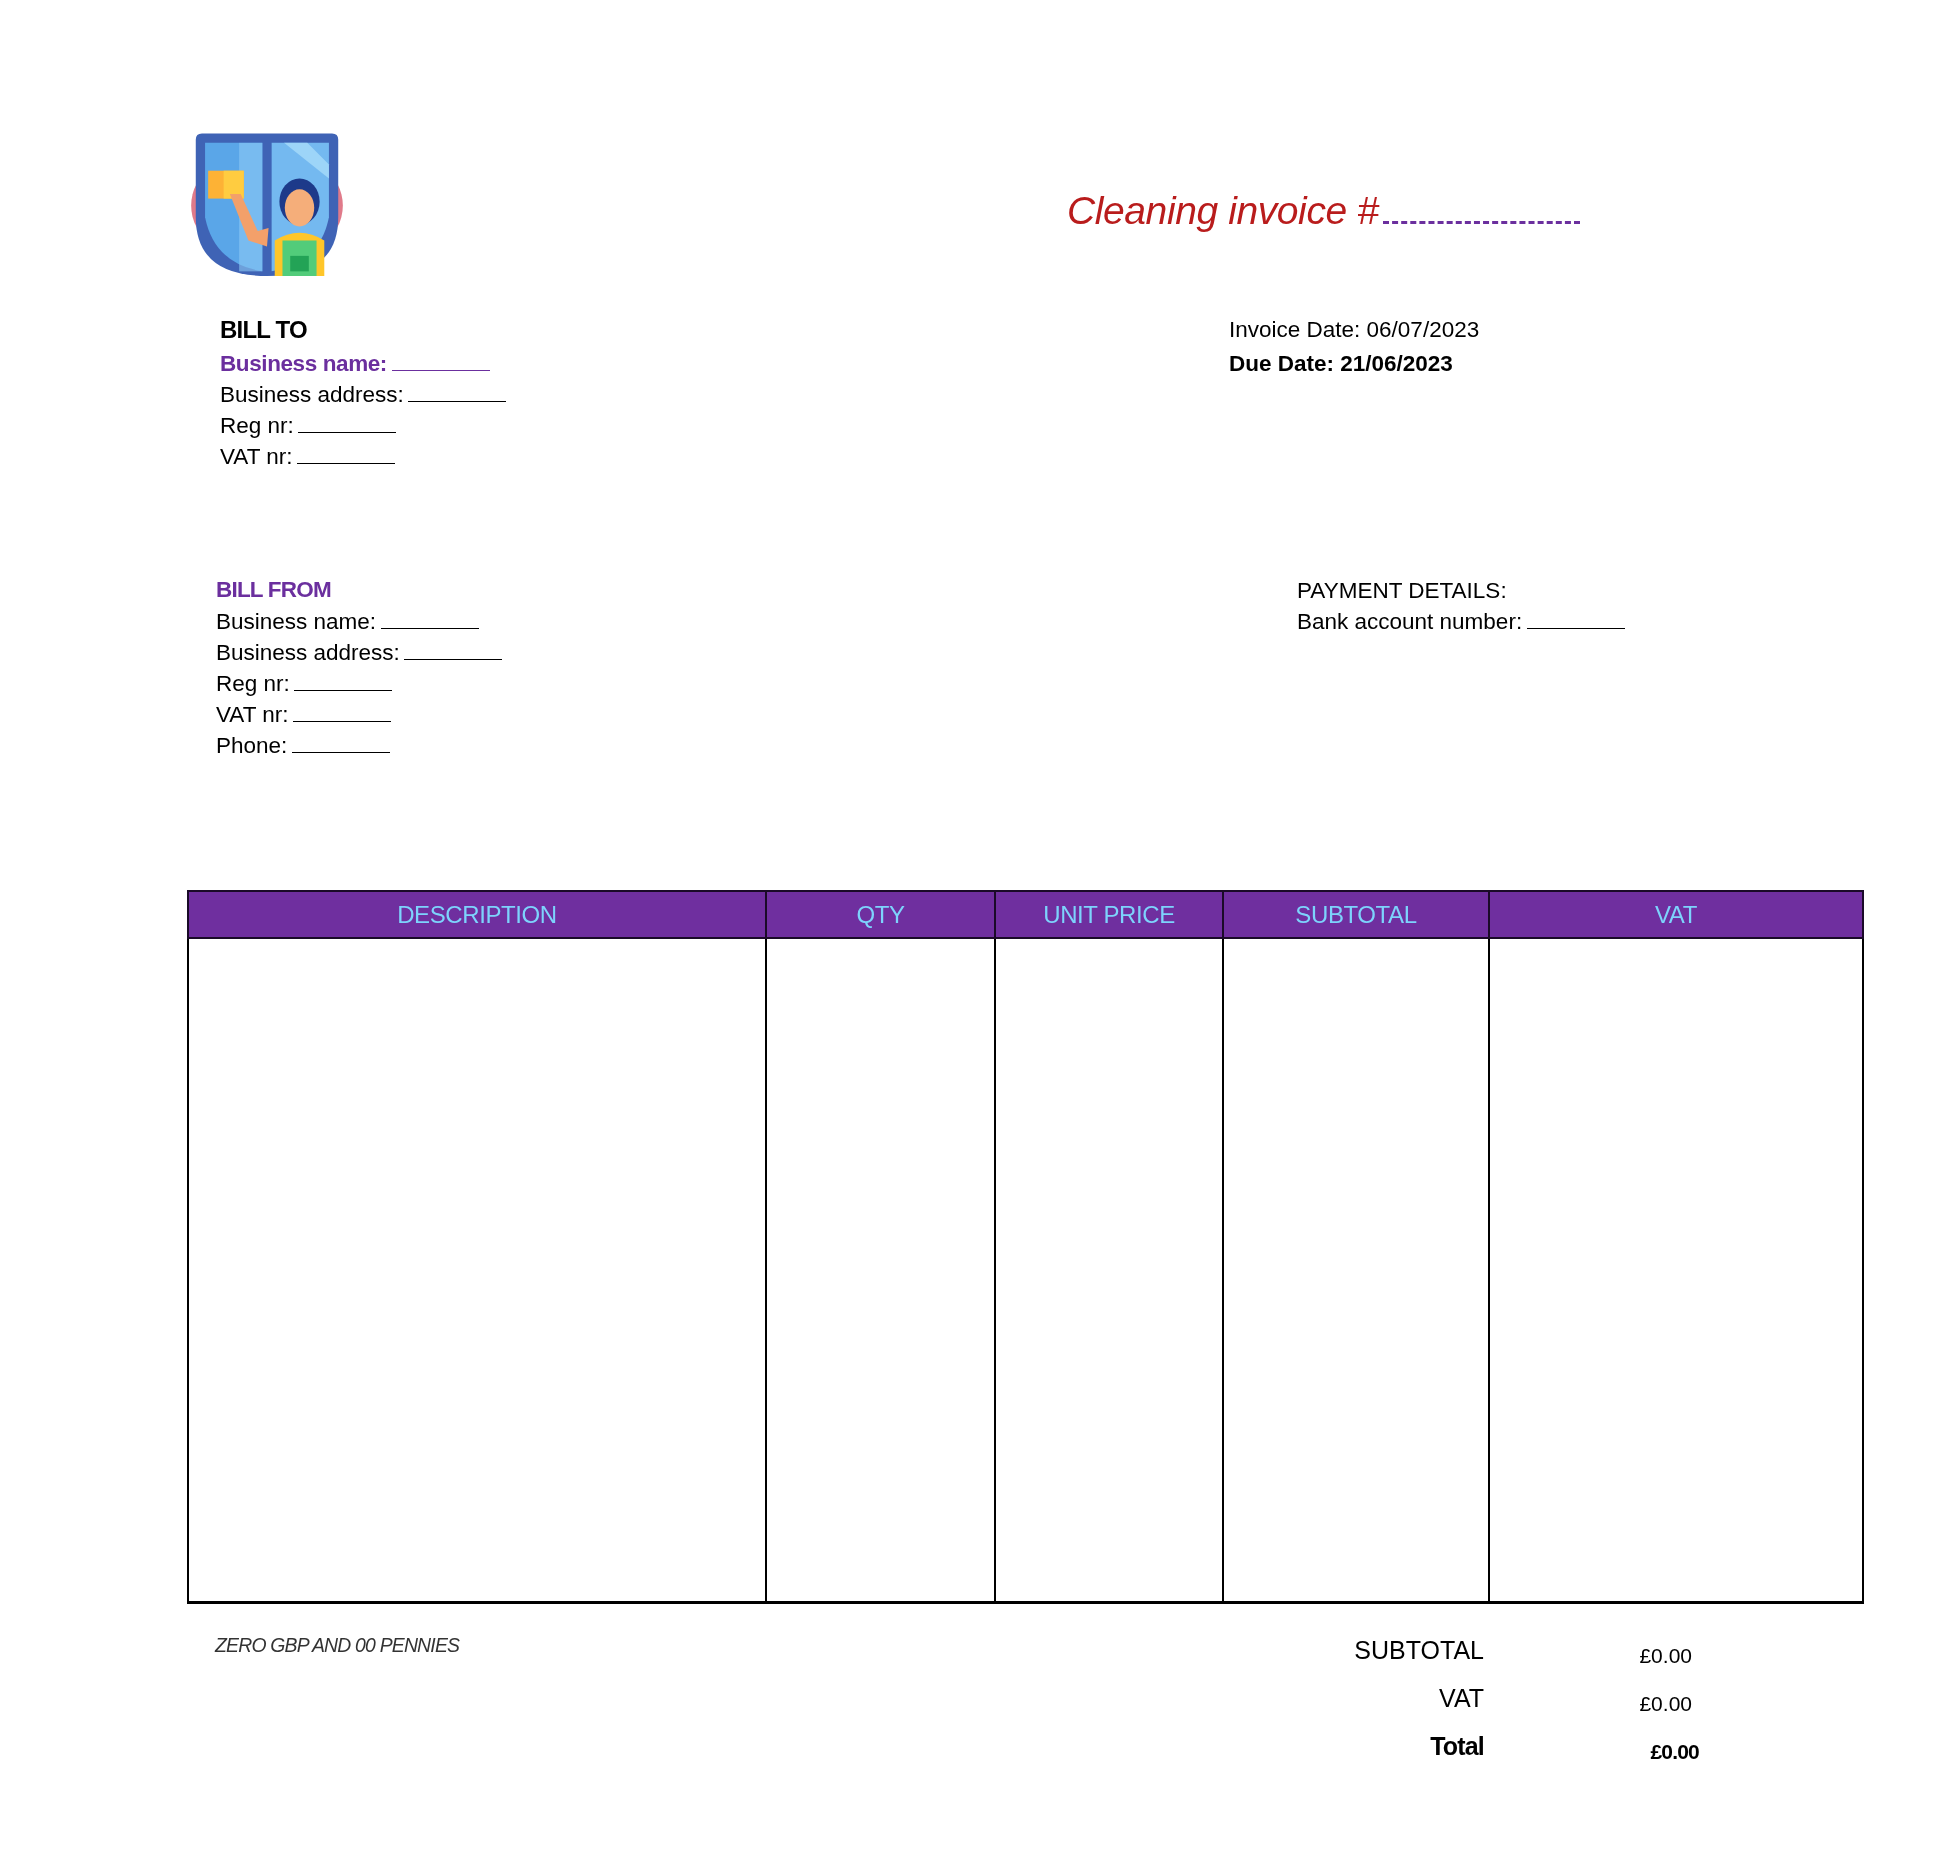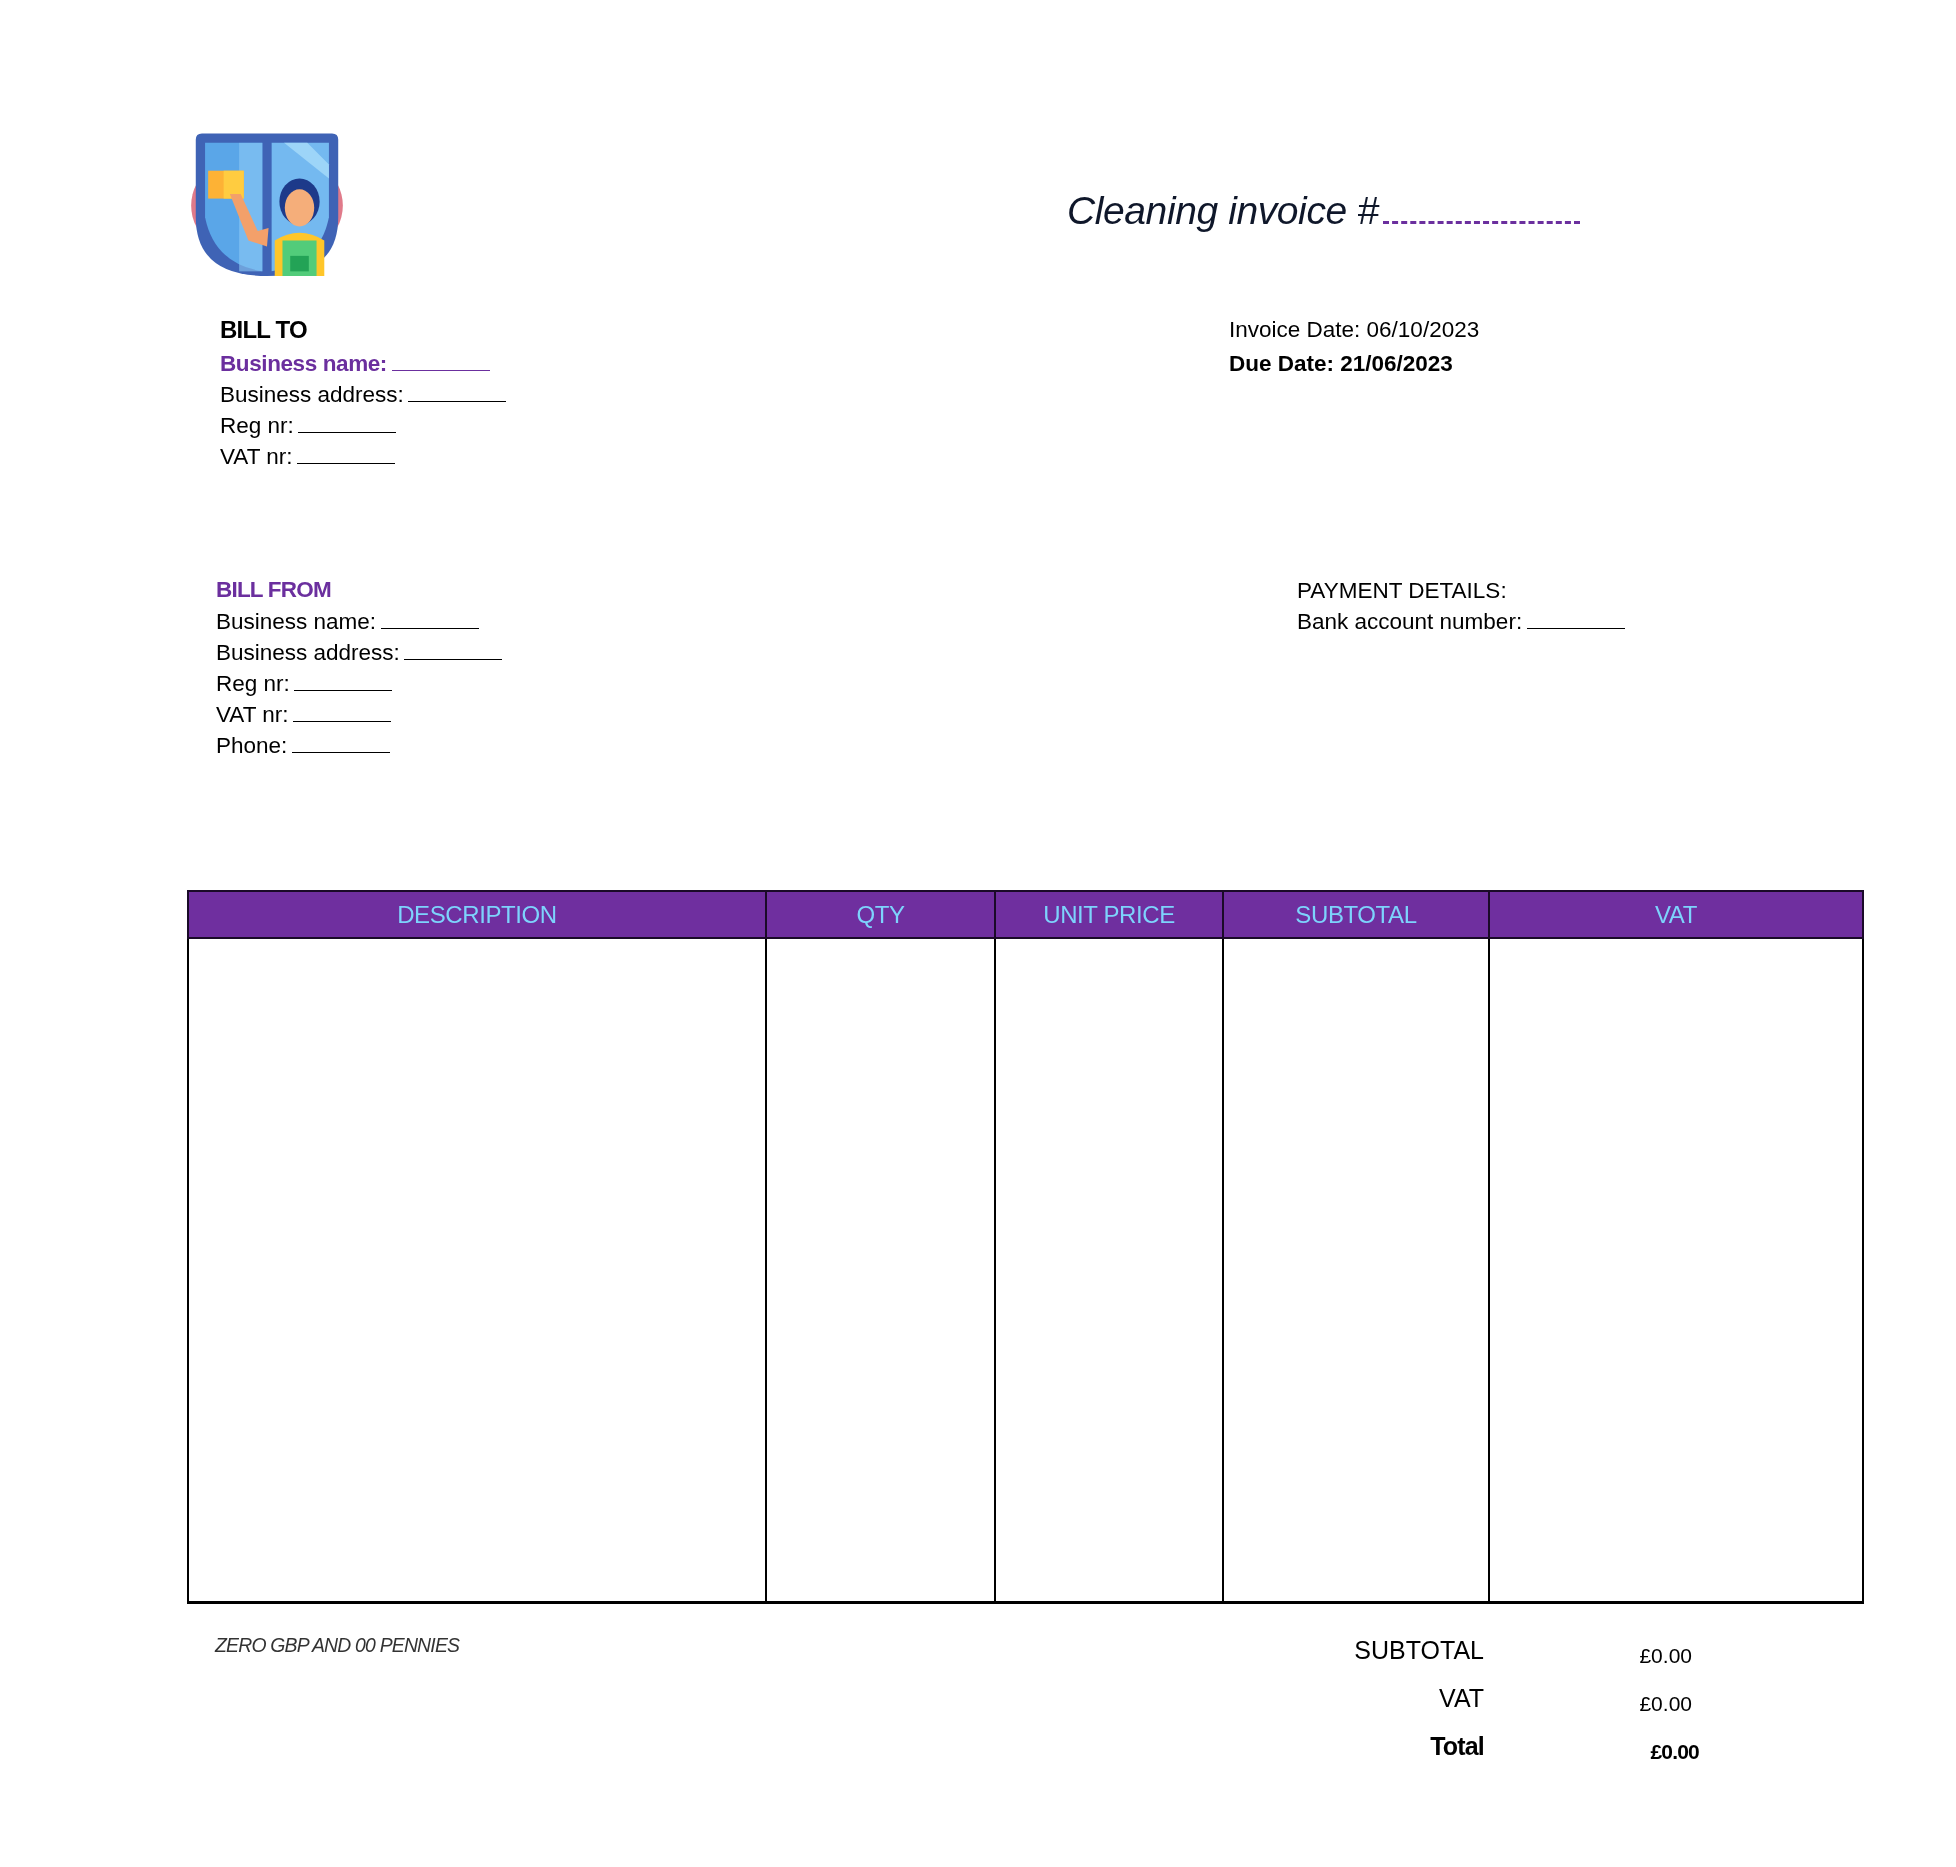--- a/index.html
+++ b/index.html
@@ -1,20 +1,20 @@
 <!DOCTYPE html>
 <html style="font-size:12.4px"><head>
 <meta charset="utf-8">
 <style>
   html, body { margin: 0; padding: 0; background: #ffffff; }
   body { width: 1957px; height: 1868px; position: relative; overflow: hidden;
          font-family: "Liberation Sans", "DejaVu Sans", sans-serif; color: #000; }
   .abs { position: absolute; }
   .logo { left: 191px; top: 132px; width: 152px; height: 144px; }
-  .title { left: 1067px; top: 189px; font-size: 39px; font-style: italic; color: #0f172a;
+  .title { left: 1067px; top: 189px; font-size: 39px; font-style: italic; color: #b91c1c;
            white-space: nowrap; letter-spacing: -0.4px; }
   .title .blank { display: inline-block; width: 197px; border-bottom: 3.9px dashed #6b2f9e;
                   height: 23px; vertical-align: baseline; margin-left: 4.6px; }
   .line { font-size: 22.5px; line-height: 31px; white-space: nowrap; }
   .line .ul { display: inline-block; width: 98px; border-bottom: 1.5px solid #000; height: 18.6px; margin-left: 4.6px; }
   .purple { color: #6b2f9e; }
   .purple .ul { border-bottom-color: #6b2f9e; }
   .bold { font-weight: bold; }
   .hdr { font-size: 24px; font-weight: bold; letter-spacing: -0.8px; }
   table.items { position: absolute; left: 187px; top: 890px; width: 1676px; height: 714px;
@@ -63,21 +63,21 @@
   </div>
   <div class="line">
     <span>Reg nr:</span><span class="ul"></span>
   </div>
   <div class="line">
     <span>VAT nr:</span><span class="ul"></span>
   </div>
 </div>
 
 <div class="abs" style="left:1229px; top:312px;">
-  <div class="line" style="line-height:36px;">Invoice Date: 06/10/2023</div>
+  <div class="line" style="line-height:36px;">Invoice Date: 06/07/2023</div>
   <div class="line bold">Due Date: 21/06/2023</div>
 </div>
 
 <div class="abs" style="left:216px; top:573px;">
   <div class="line hdr purple" style="font-size:22.5px; line-height:33px;">BILL FROM</div>
   <div class="line">
     <span>Business name:</span><span class="ul"></span>
   </div>
   <div class="line">
     <span>Business address:</span><span class="ul"></span>

